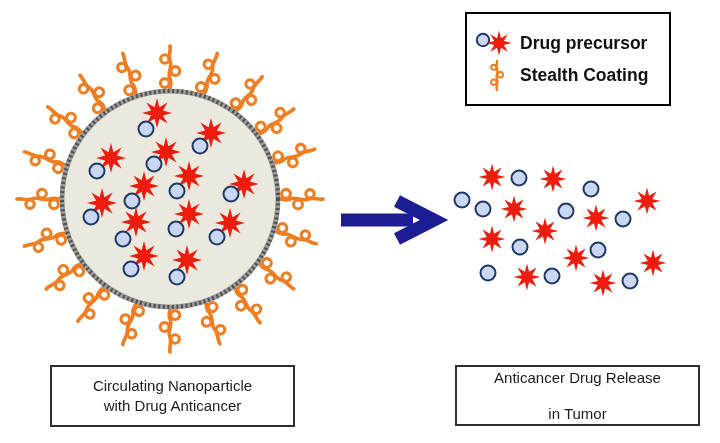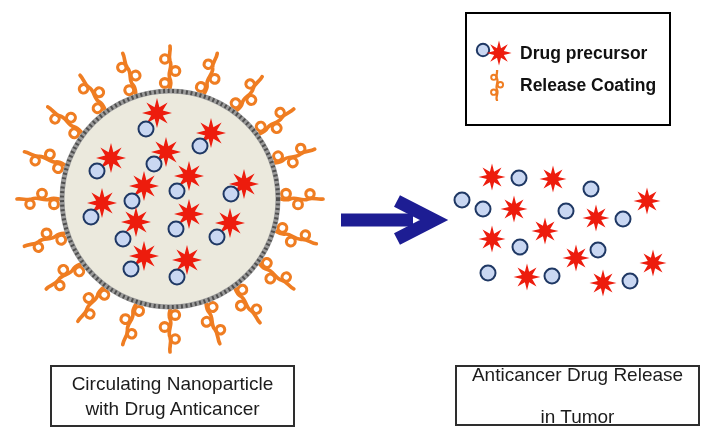--- a/index.html
+++ b/index.html
@@ -1,33 +1,33 @@
 <!DOCTYPE html>
 <html><head>
 <meta charset="utf-8">
 <style>
   html,body { margin:0; padding:0; background:#ffffff; }
   body { width:720px; height:443px; overflow:hidden; font-family:"Liberation Sans",sans-serif; }
   .stage { position:relative; width:720px; height:443px; background:#ffffff; }
   #main-svg { position:absolute; left:0; top:0; }
 
   .legend {
-    position:absolute; left:465px; top:12px; width:206px; height:114px;
+    position:absolute; left:465px; top:12px; width:206px; height:94px;
     box-sizing:border-box; border:2.5px solid #000; background:#fff;
     display:flex; flex-direction:column; justify-content:center;
     padding:3px 2px 3px 6px; gap:1px;
   }
   .legend-row { display:flex; align-items:center; height:31px; }
   .licon { width:47px; height:31px; flex:0 0 auto; }
   .llabel { font-weight:bold; font-size:17.5px; color:#111; white-space:nowrap; }
 
   .caption {
     position:absolute; width:245px; box-sizing:border-box;
     border:2px solid #2e2e2e; background:#fff; text-align:center;
-    font-size:19px; color:#1c1c1c; line-height:1.32;
+    font-size:15px; color:#1c1c1c; line-height:1.32;
     display:flex; flex-direction:column; justify-content:center;
   }
   #cap-left  { left:50px;  top:365px; height:62px; }
   #cap-right { left:455px; top:365px; height:61px;gap:16px; }
 </style>
 </head>
 <body>
 
 <div class="stage">
 
@@ -292,21 +292,21 @@
       <svg class="licon" id="licon-2" viewBox="0 0 47 31">
           <g transform="translate(24,29)">
             <g transform="scale(0.62)">
               <path d="M0,2 C-3,-3 3,-9 0,-15 C-3,-21 3,-27 0,-33 C-2,-38 1,-43 0,-48" fill="none" stroke="#ef7d22" stroke-width="3.7" stroke-linecap="round"></path>
               <circle cx="-5.2" cy="-11" r="4.4" fill="none" stroke="#ef7d22" stroke-width="3.1"></circle>
               <circle cx="5.4" cy="-23" r="4.4" fill="none" stroke="#ef7d22" stroke-width="3.1"></circle>
               <circle cx="-5.2" cy="-35" r="4.2" fill="none" stroke="#ef7d22" stroke-width="3.1"></circle>
             </g>
           </g>
         </svg>
-      <span class="llabel">Release Coating</span>
+      <span class="llabel">Stealth Coating</span>
     </div>
   </div>
 
   <div class="caption" id="cap-left">
     <div>Circulating Nanoparticle</div>
     <div>with Drug Anticancer</div>
   </div>
 
   <div class="caption" id="cap-right">
     <div>Anticancer Drug Release</div>

